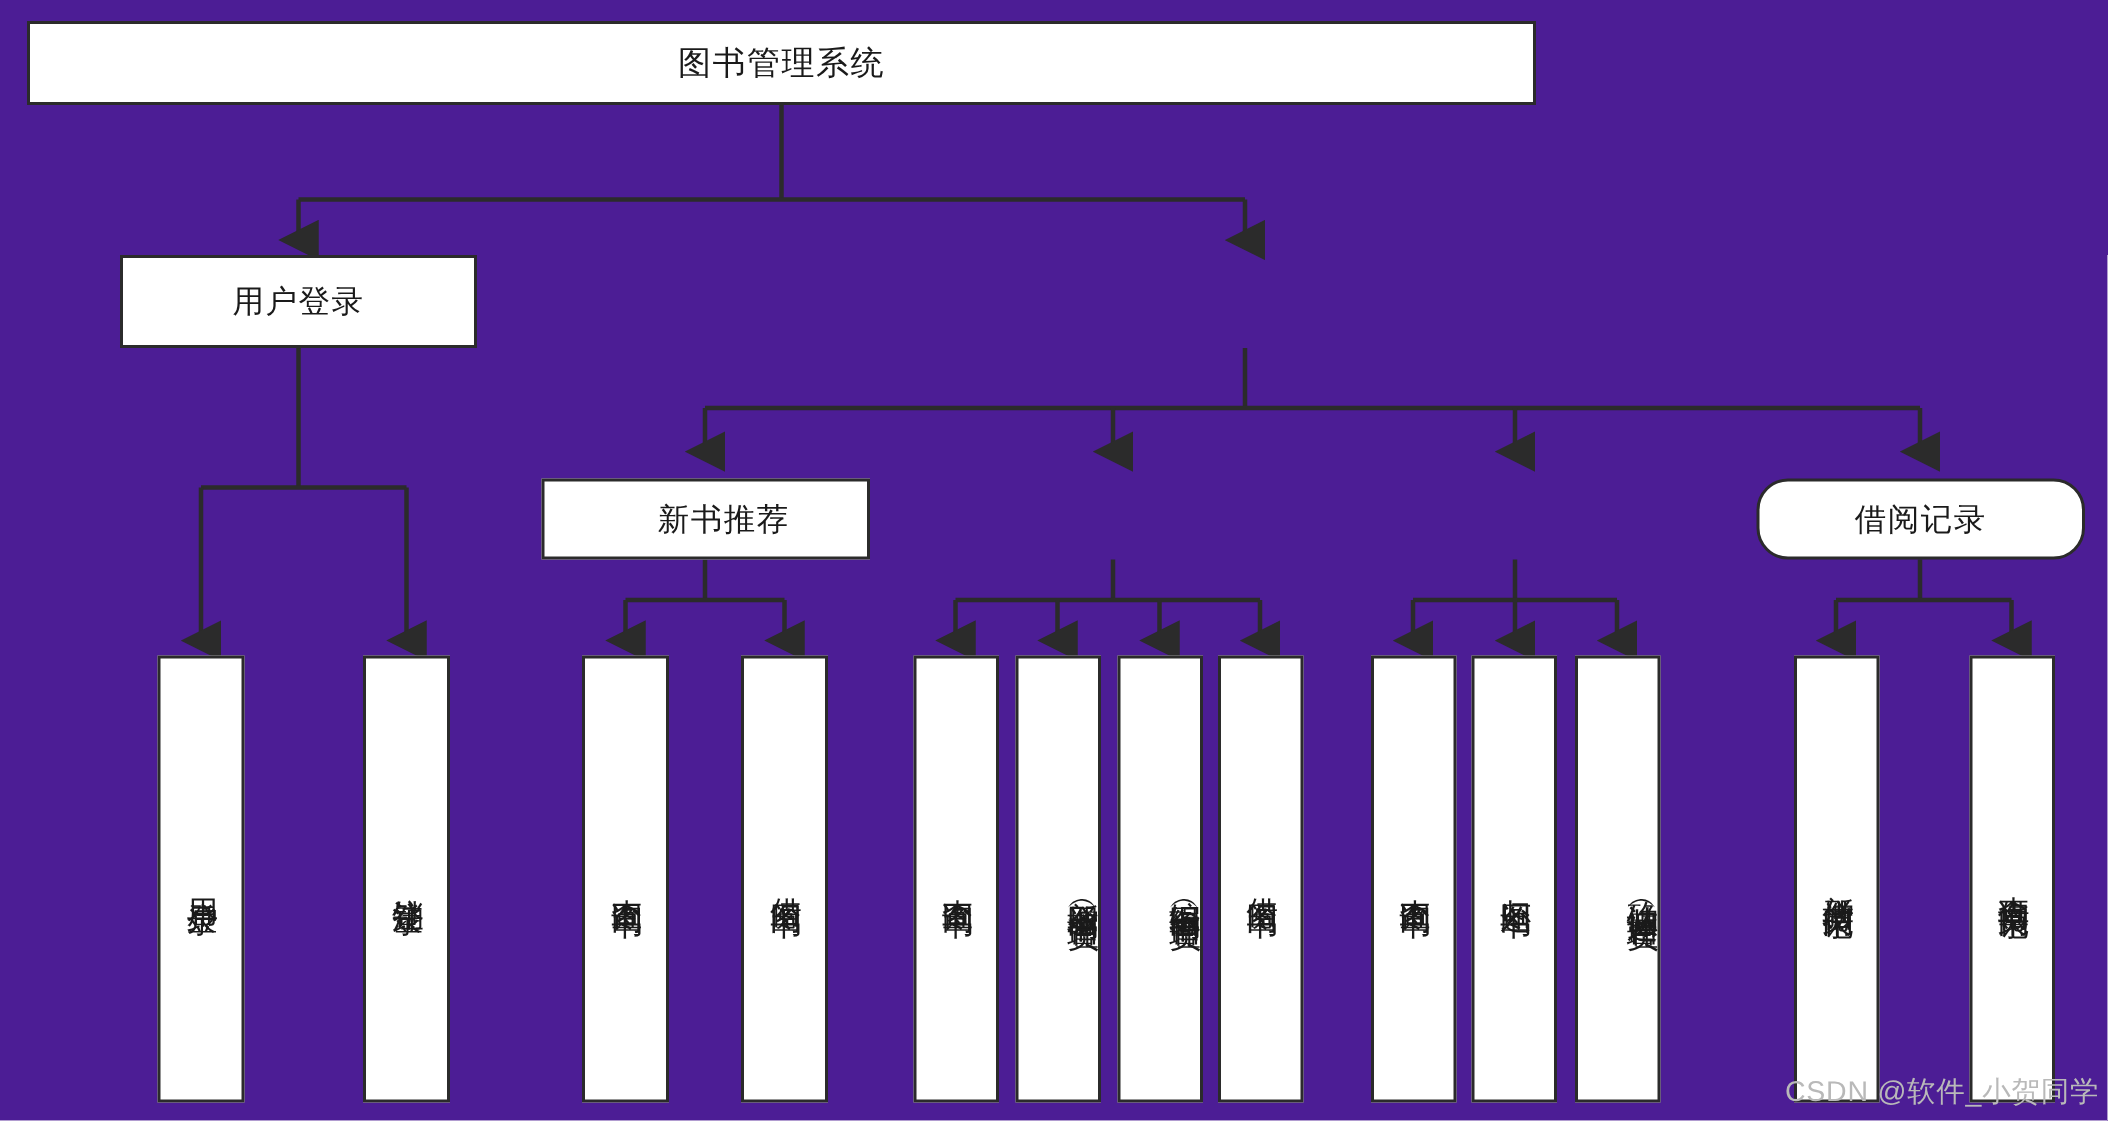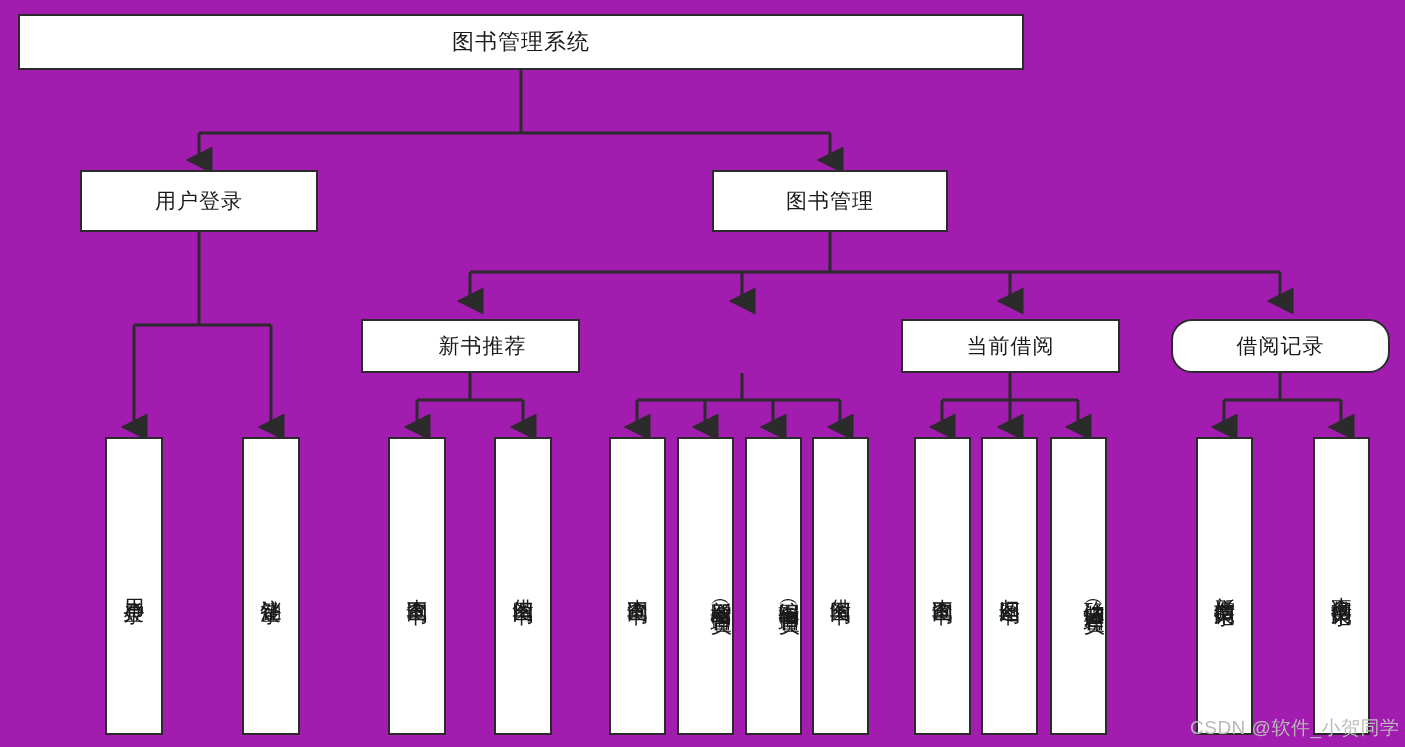--- a/index.html
+++ b/index.html
@@ -8,21 +8,21 @@
     padding: 0;
     background: #ffffff;
   }
   body {
     font-family: "Liberation Sans", "DejaVu Sans", sans-serif;
   }
   #diagram-canvas {
     position: relative;
     width: 1405px;
     height: 747px;
-    background: #a21caf;
+    background: #4c1d95;
     overflow: hidden;
   }
   #connector-layer {
     position: absolute;
     left: 0;
     top: 0;
     width: 1405px;
     height: 747px;
     pointer-events: none;
   }
@@ -128,29 +128,23 @@
     </g>
   </svg>
 
   <div class="node node-root" style="left:18px; top:14px; width:1006px; height:56px;">
     <span class="node-label">图书管理系统</span>
   </div>
 
   <div class="node node-branch" style="left:80px; top:170px; width:238px; height:62px;">
     <span class="node-label">用户登录</span>
   </div>
-  <div class="node node-branch" style="left:712px; top:170px; width:236px; height:62px;">
-    <span class="node-label">图书管理</span>
-  </div>
 
   <div class="node node-branch" style="left:361px; top:319px; width:219px; height:54px;padding-left:24px;">
     <span class="node-label">新书推荐</span>
-  </div>
-  <div class="node node-branch" style="left:901px; top:319px; width:219px; height:54px;">
-    <span class="node-label">当前借阅</span>
   </div>
   <div class="node node-branch" style="left:1171px; top:319px; width:219px; height:54px;border-radius:21px;">
     <span class="node-label">借阅记录</span>
   </div>
 
   <div class="node node-leaf center-text" style="left:105px; top:437px; width:58px; height:298px;">
     <span class="node-label">用户登录</span>
   </div>
   <div class="node node-leaf center-text" style="left:242px; top:437px; width:58px; height:298px;">
     <span class="node-label">注销登录</span>

